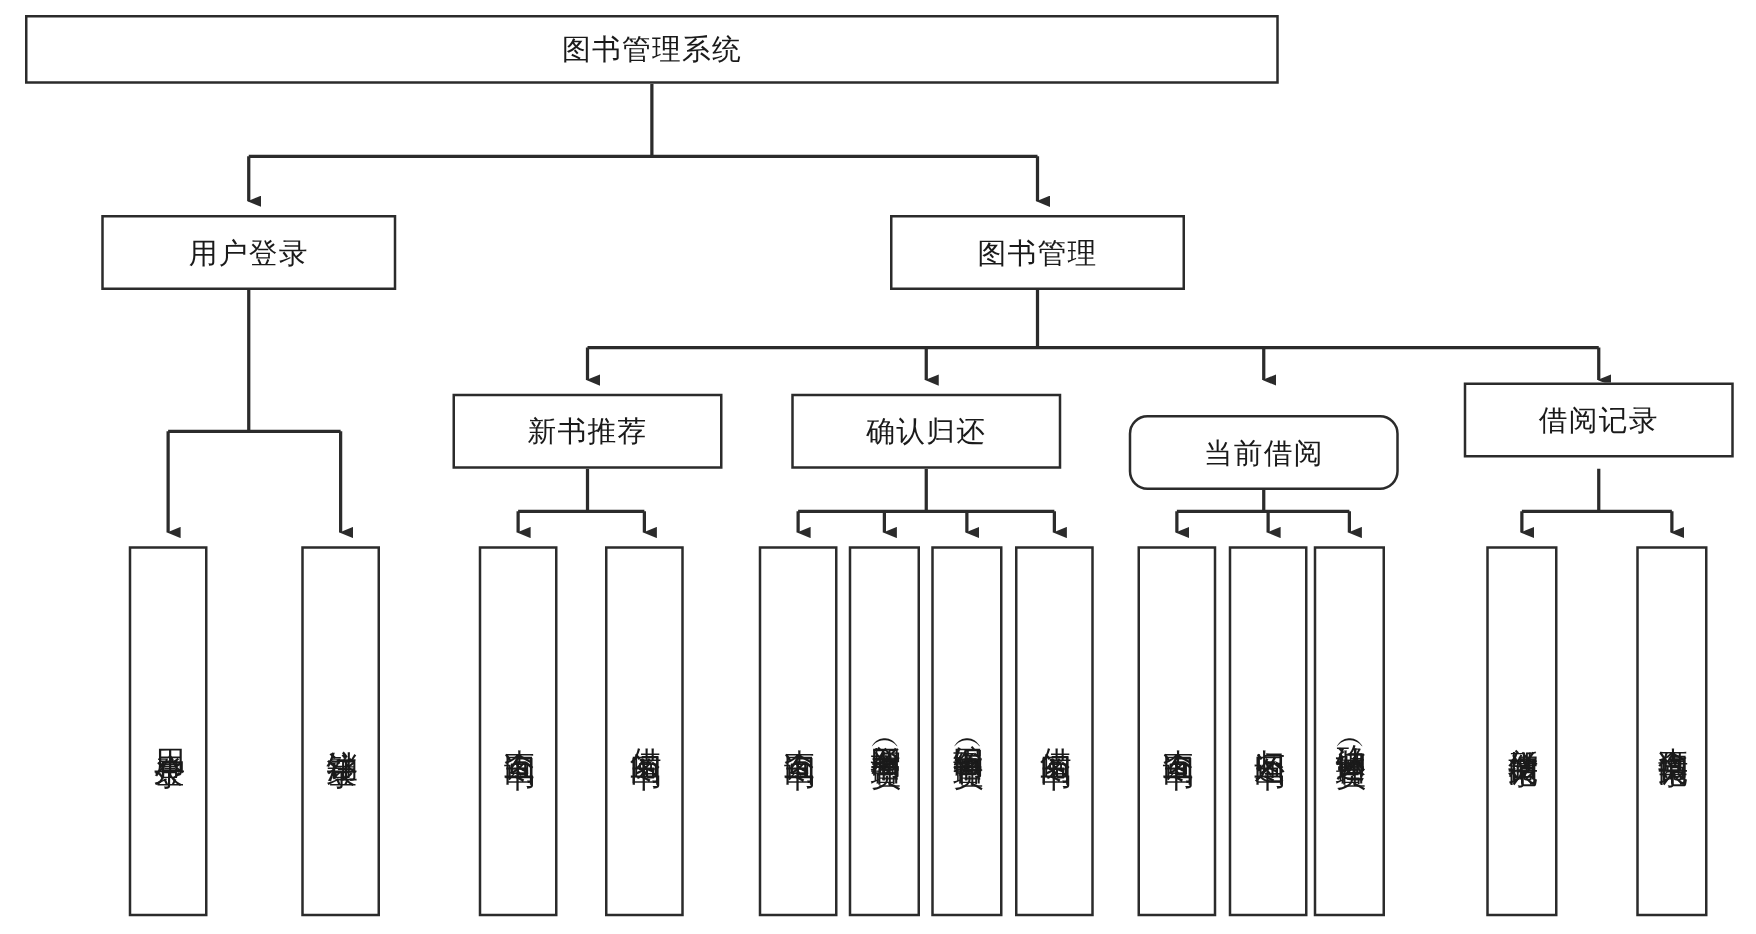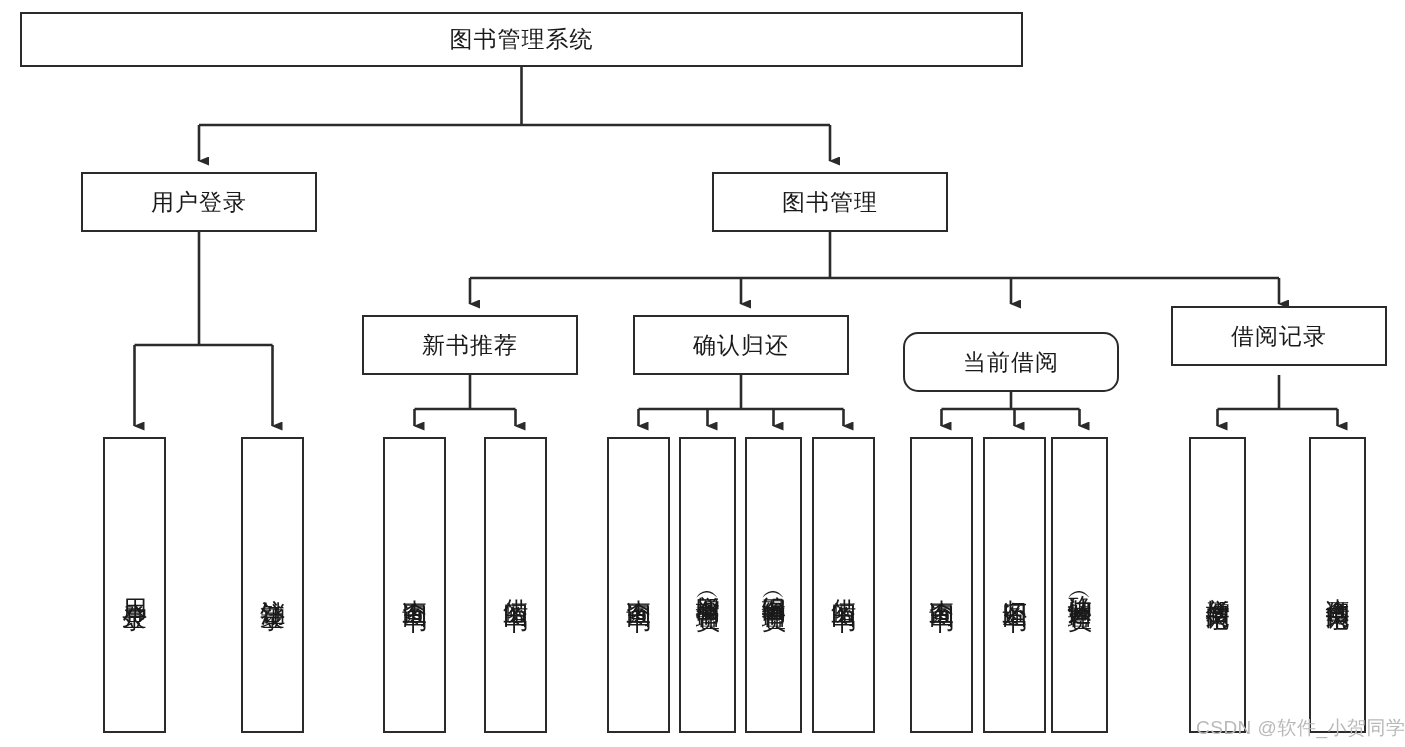--- a/index.html
+++ b/index.html
@@ -173,15 +173,14 @@
         <span class="label">确认归还（管理员）</span>
       </div>
       <div class="node vert tall" style="left: 1189px; top: 437px; width: 57px; height: 296px;">
         <span class="label">新增借阅记录</span>
       </div>
       <div class="node vert tall" style="left: 1309px; top: 437px; width: 57px; height: 296px;">
         <span class="label">查询借阅记录</span>
       </div>
     </div>
 
-  <div class="watermark" style="left: 1196px; top: 715px; color: rgb(185, 185, 185);">CSDN @软件_小贺同学</div>
 
 </div>
 
 </body></html>

